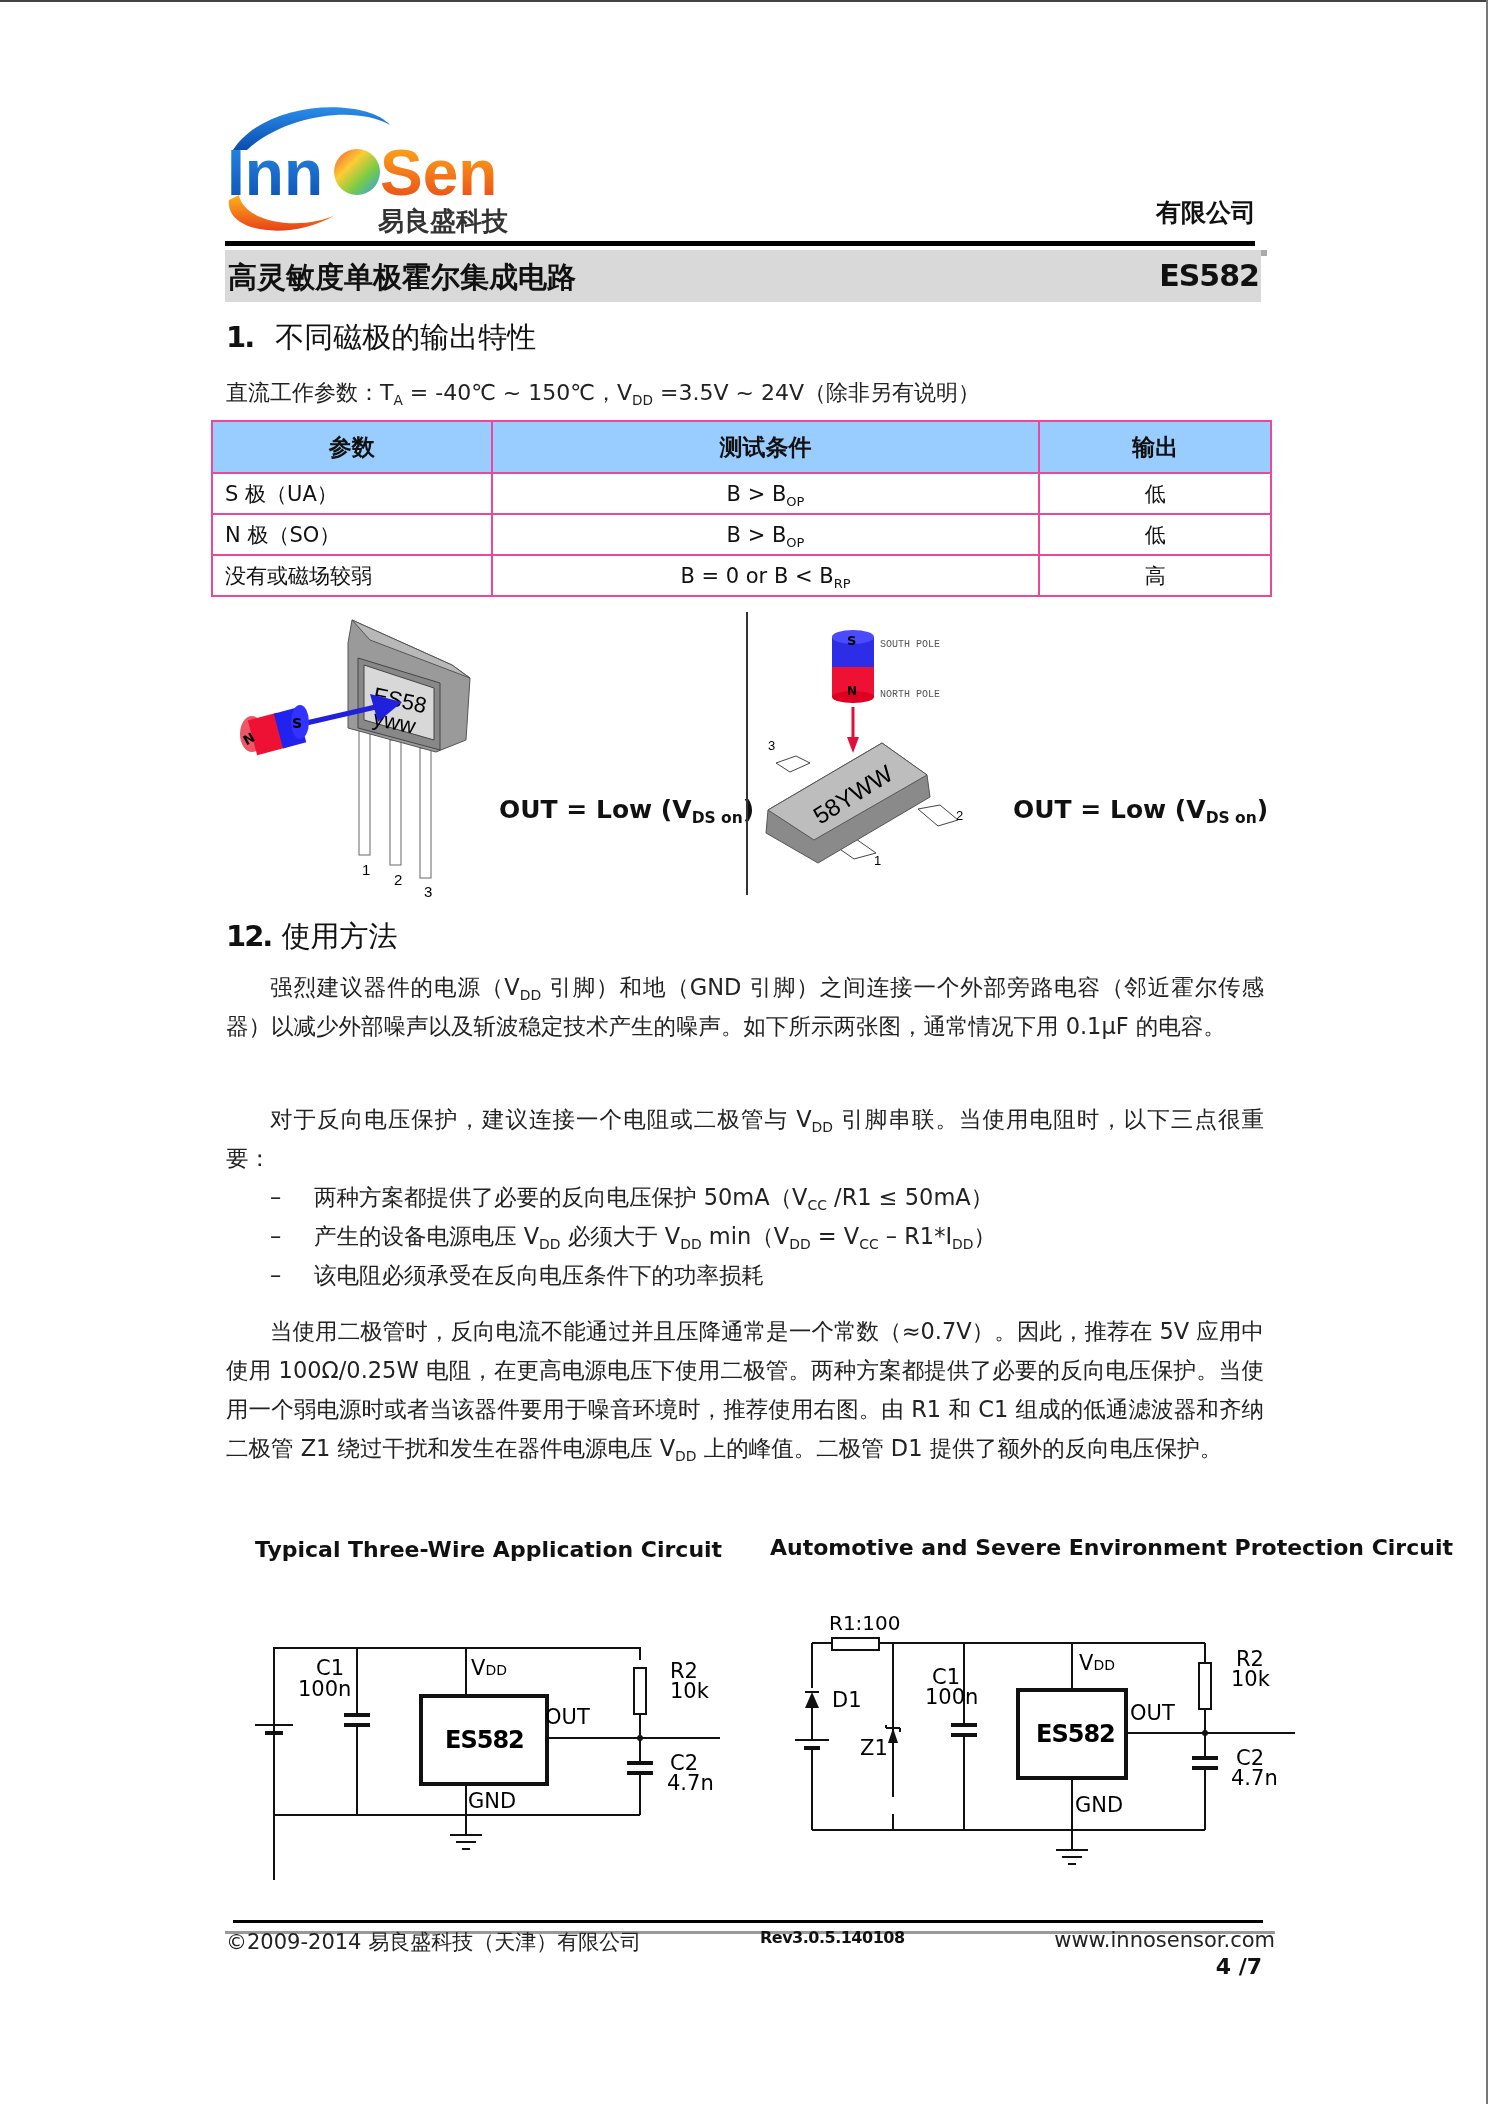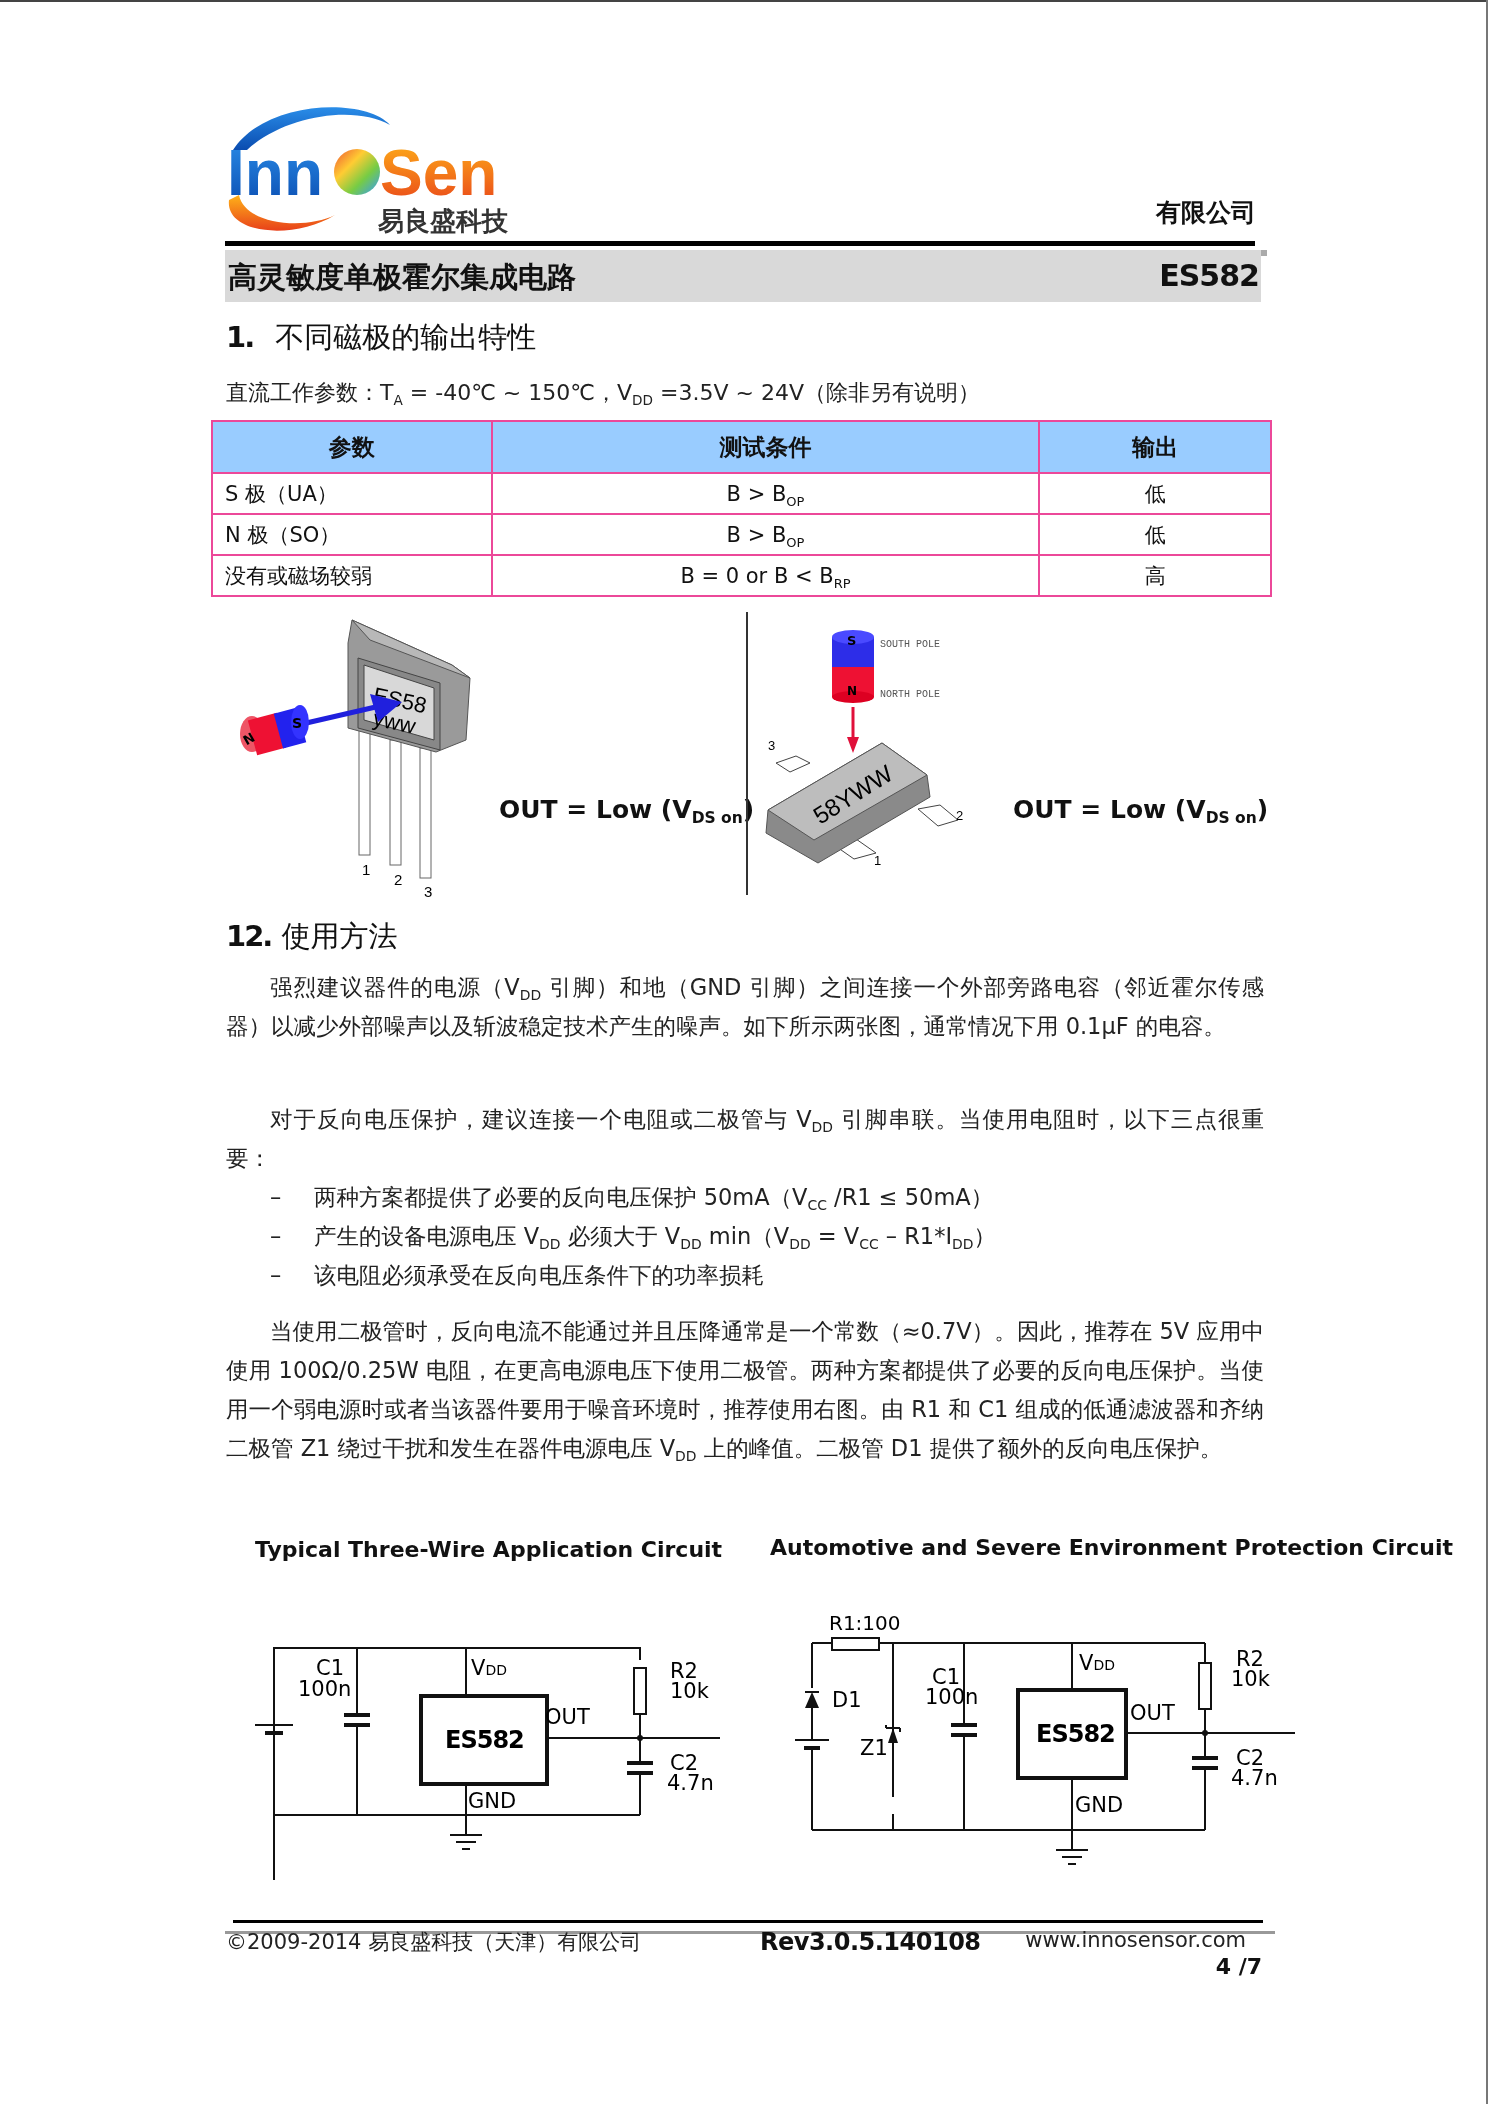--- a/index.html
+++ b/index.html
@@ -34,22 +34,22 @@
   .para p{margin:0;text-indent:44px;text-align:justify;}
   .bullets{left:270px;top:1178px;font-size:22.5px;line-height:39px;color:#222;}
   .bullets .b{display:flex;}
   .bullets .dash{width:44px;}
   
   .ct-title{font-size:22px;font-weight:bold;}
   
   .f-rule-black{left:233px;top:1920px;width:1030px;height:3px;background:#000;}
   .f-rule-gray{left:225px;top:1931px;width:1050px;height:3px;background:#999;}
   .f-left{left:226px;top:1928px;font-size:21px;color:#222;}
-  .f-mid{left:760px;top:1928px;font-size:24px;font-weight:bold;letter-spacing:-0.5px;}
-  .f-right{right:242px;top:1928px;font-size:21px;color:#222;}
+  .f-mid{left:760px;top:1928px;font-size:16px;font-weight:bold;letter-spacing:-0.5px;}
+  .f-right{right:213px;top:1928px;font-size:21px;color:#222;}
   .f-page{right:226px;top:1954px;font-size:22px;font-weight:bold;}
 </style>
 </head>
 <body>
 
 <div class="abs page-border-top"></div>
 <div class="abs page-border-right"></div>
 
 <div class="abs logo">
   <svg width="325" height="130" viewBox="0 0 325 130">

